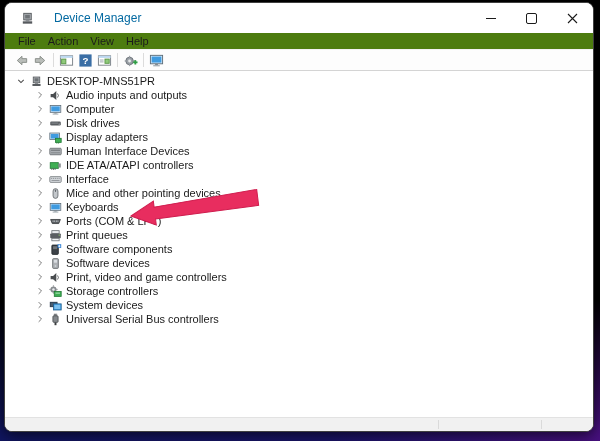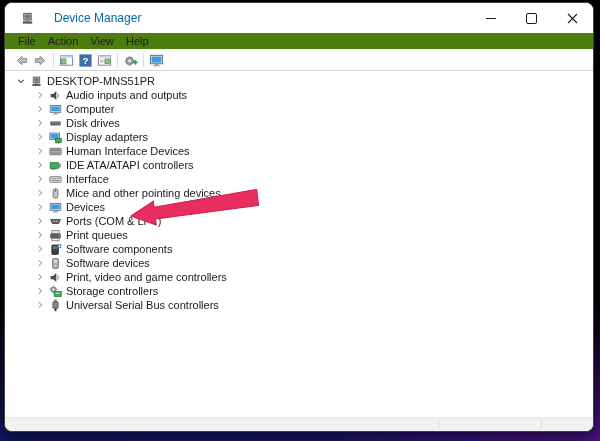--- a/index.html
+++ b/index.html
@@ -300,21 +300,21 @@
             </svg>
           </span>
           <span class="node-icon">
             <svg viewBox="0 0 16 16">
               <rect x="1.5" y="3" width="13" height="8.5" fill="#d6eafc" stroke="#5d6d79"></rect>
               <rect x="2.8" y="4.2" width="10.4" height="6" fill="#3f9be0"></rect>
               <rect x="6.5" y="11.5" width="3" height="1.5" fill="#7d8890"></rect>
               <rect x="4.5" y="13" width="7" height="1.2" fill="#9aa4ab"></rect>
             </svg>
           </span>
-          <span class="node-label">Devices</span>
+          <span class="node-label">Keyboards</span>
         </div>
         <div class="tree-row child">
           <span class="chev">
             <svg viewBox="0 0 16 16">
               <path d="M6.2 4.2 L10 8 L6.2 11.8" fill="none" stroke="#6b6b6b" stroke-width="1.2"></path>
             </svg>
           </span>
           <span class="node-icon">
             <svg viewBox="0 0 16 16">
               <path d="M2 5.5 L14 5.5 L12 10.5 L4 10.5 Z" fill="#5a5e62" stroke="#3a3d40"></path>
@@ -413,20 +413,36 @@
           <span class="node-label">Storage controllers</span>
         </div>
         <div class="tree-row child">
           <span class="chev">
             <svg viewBox="0 0 16 16">
               <path d="M6.2 4.2 L10 8 L6.2 11.8" fill="none" stroke="#6b6b6b" stroke-width="1.2"></path>
             </svg>
           </span>
           <span class="node-icon">
             <svg viewBox="0 0 16 16">
+              <rect x="1" y="3.5" width="9.5" height="6.5" fill="#2c3e50"></rect>
+              <rect x="2" y="4.5" width="7.5" height="4.5" fill="#4a5c6e"></rect>
+              <rect x="5.5" y="6" width="9.5" height="7.5" fill="#3f9be0" stroke="#1f5d8c"></rect>
+              <rect x="6.7" y="7.2" width="7.1" height="5.1" fill="#7cc0ef"></rect>
+            </svg>
+          </span>
+          <span class="node-label">System devices</span>
+        </div>
+        <div class="tree-row child">
+          <span class="chev">
+            <svg viewBox="0 0 16 16">
+              <path d="M6.2 4.2 L10 8 L6.2 11.8" fill="none" stroke="#6b6b6b" stroke-width="1.2"></path>
+            </svg>
+          </span>
+          <span class="node-icon">
+            <svg viewBox="0 0 16 16">
               <rect x="6" y="1" width="4" height="2.2" fill="#3a3d40"></rect>
               <rect x="6.8" y="1.4" width="1" height="1.2" fill="#d9dde1"></rect>
               <rect x="8.4" y="1.4" width="1" height="1.2" fill="#d9dde1"></rect>
               <rect x="4.8" y="3.5" width="6.4" height="8" rx="1" fill="#84888c" stroke="#4a4d50"></rect>
               <rect x="6.8" y="11.5" width="2.4" height="3.5" fill="#3a3d40"></rect>
             </svg>
           </span>
           <span class="node-label">Universal Serial Bus controllers</span>
         </div>
       </div>

